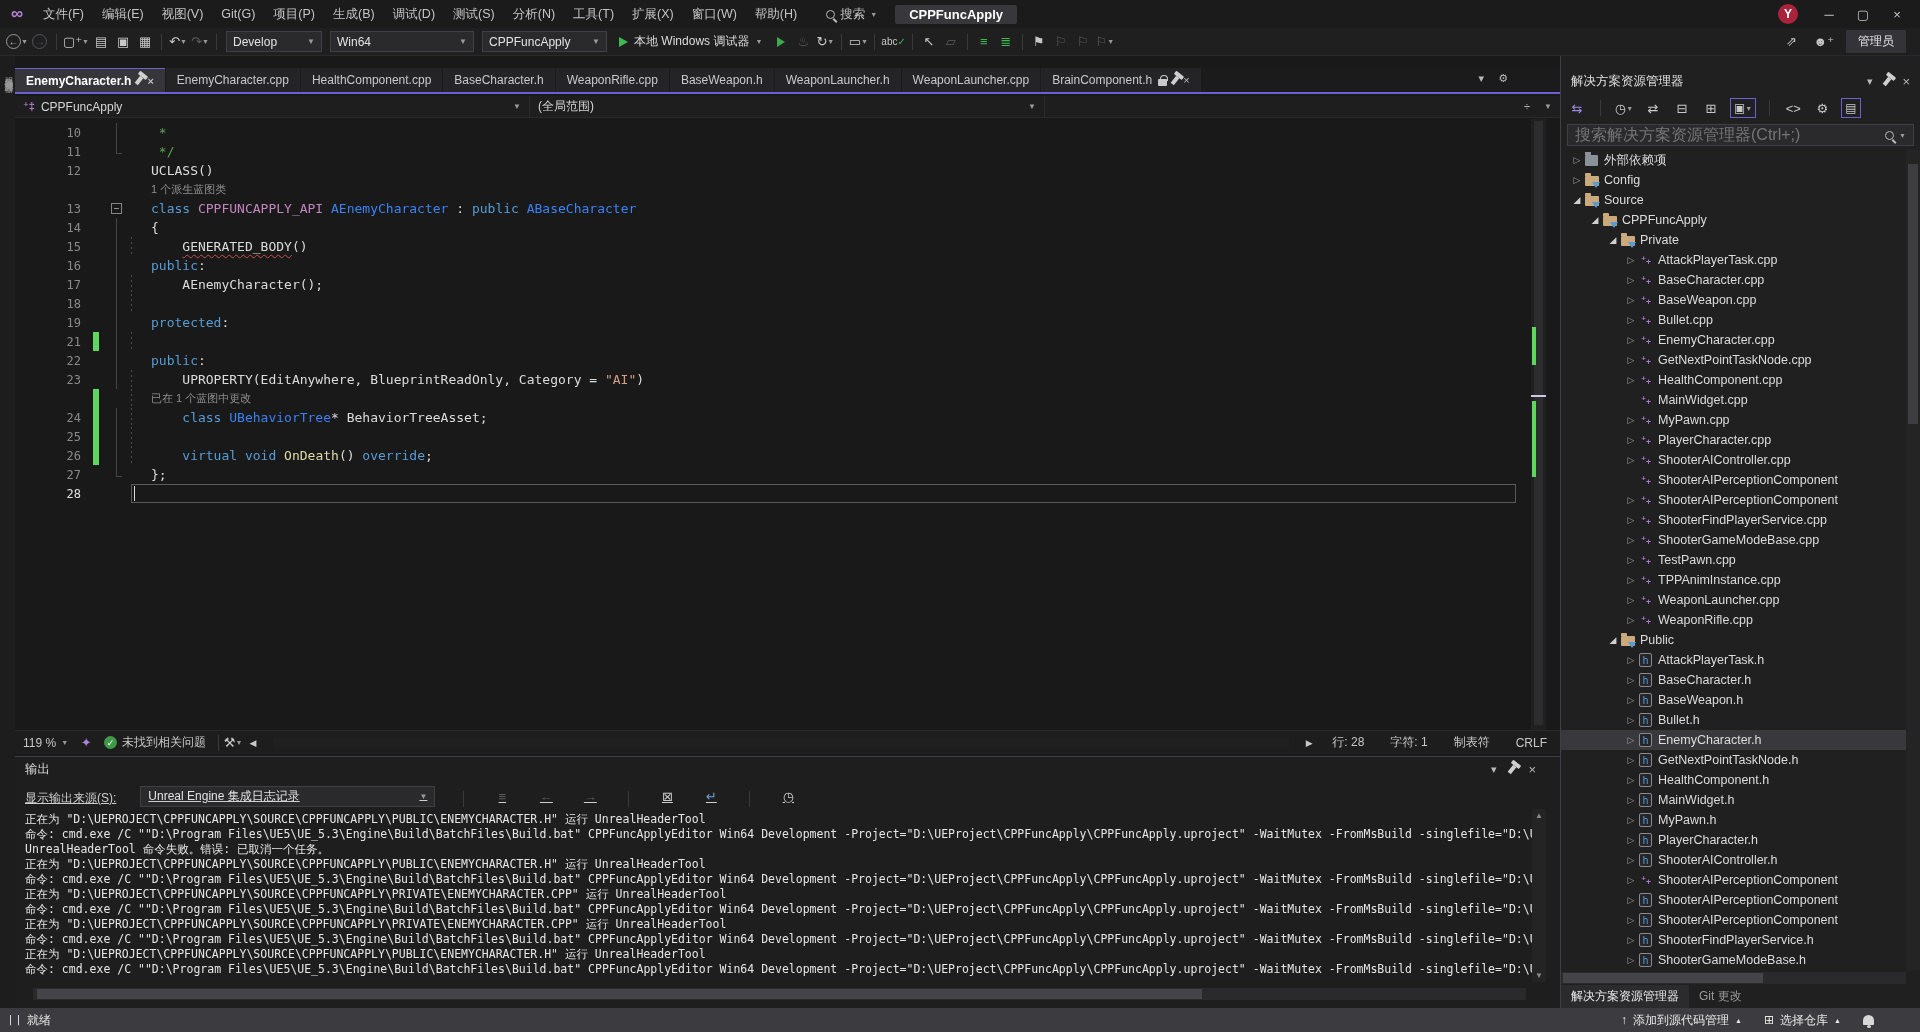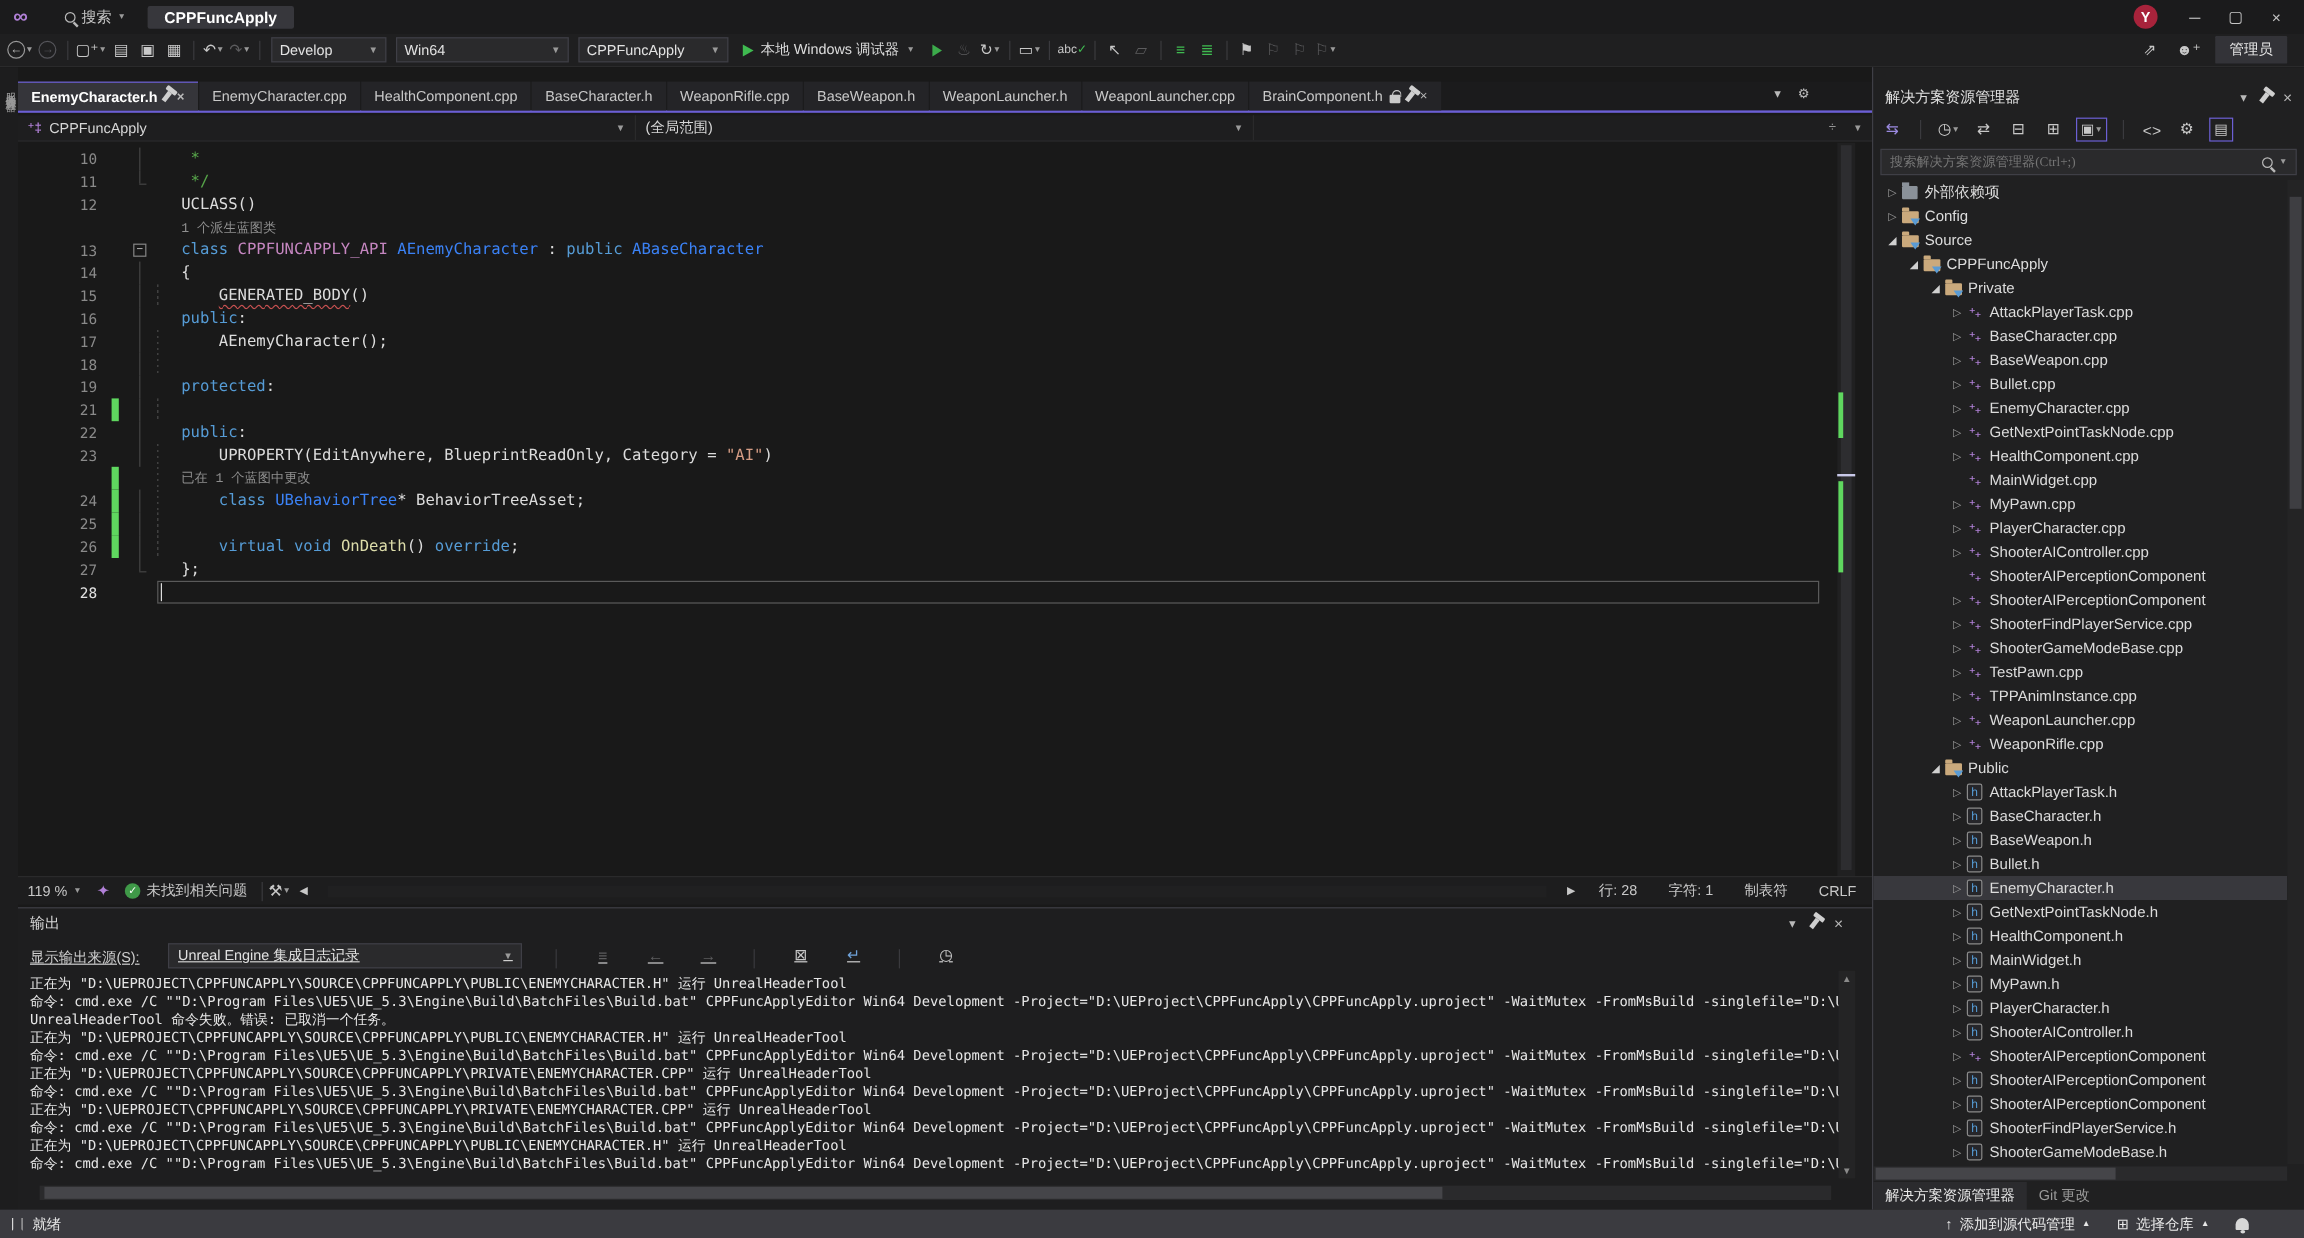--- a/index.html
+++ b/index.html
@@ -88,21 +88,21 @@
   .chbar.on { background:#5fd75f; }
   .foldc { width:28px; height:19px; flex:none; position:relative; }
   .foldc.fline::before { content:""; position:absolute; left:13px; top:0; bottom:0; width:1px; background:#454545; }
   .foldc.fend::before { content:""; position:absolute; left:13px; top:0; height:11px; width:1px; background:#454545; }
   .foldc.fend::after { content:""; position:absolute; left:13px; top:11px; width:6px; height:1px; background:#454545; }
   .fold-box { position:absolute; left:8px; top:4px; width:11px; height:11px; border:1px solid #858585;
     background:#191919; color:#bdbdbd; font-size:9px; line-height:9px; text-align:center; }
   .ctext { white-space:pre; padding-left:20px; position:relative; }
   .guide { position:absolute; left:116px; top:0; bottom:0; width:1px;
     background:repeating-linear-gradient(#4a4a4a 0 2px, transparent 2px 5px); }
-  .lens { color:#8f8f8f; font-size:11px; padding-left:20px; font-family:Liberation Mono, monospace; }
+  .lens { color:#8f8f8f; font-size:11px; padding-left:20px; font-family:Liberation Sans, sans-serif; }
   .seg-c{color:#57A64A} .seg-k{color:#569CD6} .seg-t{color:#3b82f6} .seg-p{color:#DCDCDC}
   .seg-pp{color:#C586C0} .seg-s{color:#D69D85} .seg-f{color:#DCDCAA}
   .seg-e{color:#DCDCDC; text-decoration:underline wavy #c75050 1px; text-underline-offset:3px;}
   .cur-box { position:absolute; left:116px; right:44px; top:0; bottom:0; border:1px solid #5a5a5a; }
   .caret { position:absolute; left:119px; top:2px; bottom:2px; width:1px; background:#dcdcdc; }
   .edit-vscroll { position:absolute; right:14px; top:63px; width:15px; height:611px; background:#202021; }
   .vthumb { position:absolute; left:3px; right:3px; top:2px; height:604px; background:#2d2d30; }
   .smark { position:absolute; left:1px; width:4px; background:#5fd75f; }
   .scaret { position:absolute; left:0; right:0; height:2px; background:#c8c8e8; }
 
@@ -141,21 +141,21 @@
   .sx-head { height:26px; margin-top:12px; display:flex; align-items:center; padding:0 10px;
     font-size:12.5px; color:#e0e0e0; }
   .sx-head .ctrls { margin-left:auto; display:flex; gap:13px; align-items:center; color:#b9b9b9; font-size:11px; }
   .sx-tools { height:28px; display:flex; align-items:center; padding:0 6px; gap:9px; color:#c8c8c8;
     font-size:12px; }
   .sx-tools .boxed { border:1px solid #6c5fd4; padding:0 3px; height:20px; display:inline-flex;
     align-items:center; }
   .sx-search { margin:2px 6px; height:22px; background:#2a2a2c; border:1px solid #3f3f46;
     display:flex; align-items:center; padding:0 7px; }
   .sx-search input { flex:1; background:transparent; border:none; outline:none; color:#9a9a9a;
-    font-size:11px; font-family:Liberation Serif, serif; }
+    font-size:16px; font-family:Liberation Sans, sans-serif; }
   .ico-mag { position:relative; width:9px; height:9px; border:1.5px solid #b9b9b9; border-radius:50%;
     display:inline-block; flex:none; }
   .ico-mag::after { content:""; position:absolute; left:7px; top:7px; width:5px; height:1.5px;
     background:#b9b9b9; transform:rotate(45deg); transform-origin:0 0; }
   .tree { position:absolute; left:0; top:94px; right:14px; bottom:38px; overflow:hidden; }
   .trow { height:20px; display:flex; align-items:center; font-size:12.5px; color:#dcdcdc;
     white-space:nowrap; overflow:hidden; }
   .trow.sel { background:#38383d; }
   .texp { width:12px; flex:none; text-align:center; font-size:9px; color:#9e9e9e; }
   .texp.open { color:#d0d0d0; }
@@ -192,20 +192,35 @@
     background:#d8d8d8; border-radius:50%; }
   .tiny-up { font-size:7px; }
 </style>
 </head>
 <body>
 
 <div id="app">
 
   <div class="titlebar">
     <div class="vs-logo">∞</div>
+    <div class="menubar" style="display:flex;">
+        <div class="menu-item">文件(F)</div>
+        <div class="menu-item">编辑(E)</div>
+        <div class="menu-item">视图(V)</div>
+        <div class="menu-item">Git(G)</div>
+        <div class="menu-item">项目(P)</div>
+        <div class="menu-item">生成(B)</div>
+        <div class="menu-item">调试(D)</div>
+        <div class="menu-item">测试(S)</div>
+        <div class="menu-item">分析(N)</div>
+        <div class="menu-item">工具(T)</div>
+        <div class="menu-item">扩展(X)</div>
+        <div class="menu-item">窗口(W)</div>
+        <div class="menu-item">帮助(H)</div>
+      </div>
     <div class="tb-search">
       <span class="ico-mag"></span>
       <span>搜索</span>
       <span class="dn">▼</span>
     </div>
     <div class="solution-badge">CPPFuncApply</div>
     <div class="tb-right">
       <div class="avatar">Y</div>
       <div style="display:flex;">
         <div class="win-btn">─</div>

